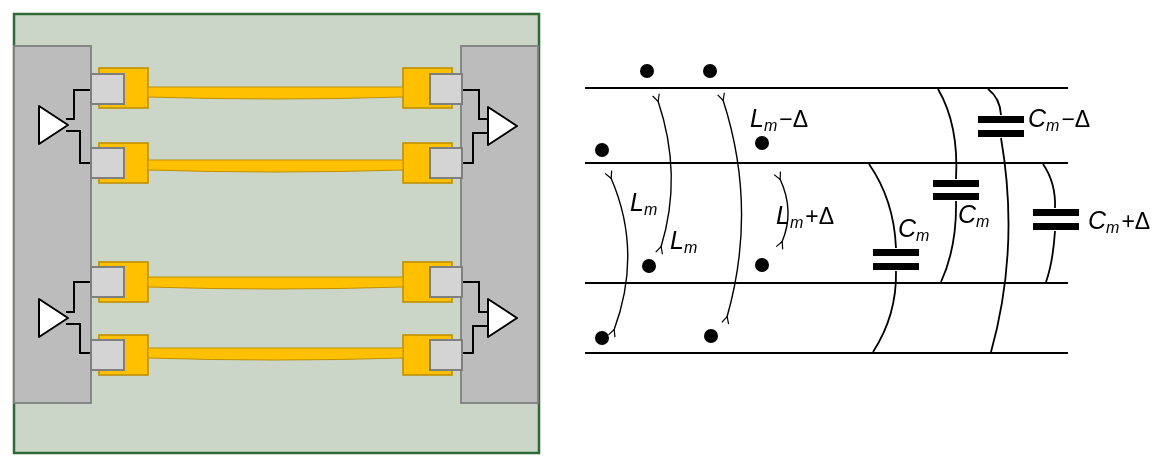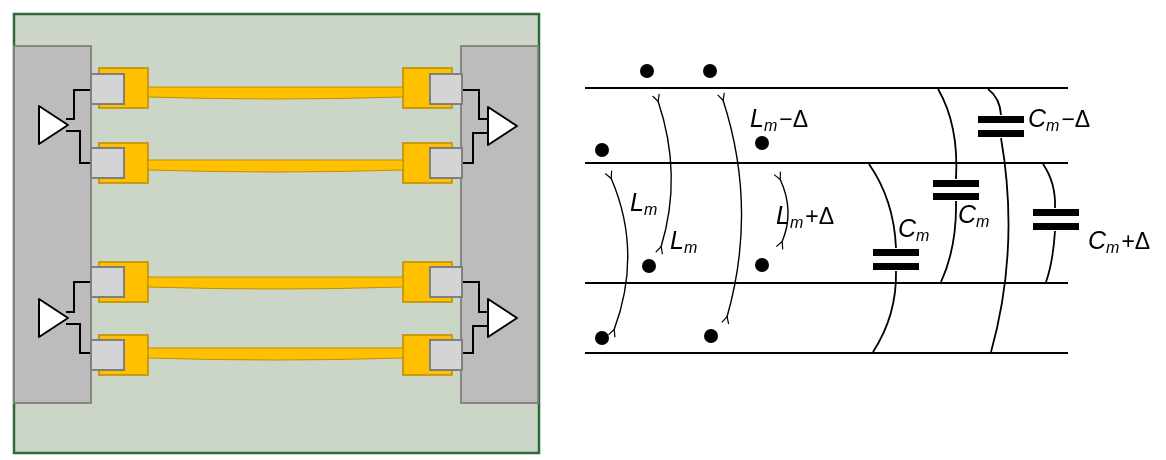--- a/index.html
+++ b/index.html
@@ -152,17 +152,17 @@
 
   <span class="dlabel" style="left:1028px;top:106px">
     <span class="base">C</span><sub>m</sub><span class="sfx">−Δ</span>
   </span>
   <span class="dlabel" style="left:958px;top:202px">
     <span class="base">C</span><sub>m</sub><span class="sfx"></span>
   </span>
   <span class="dlabel" style="left:898px;top:216px">
     <span class="base">C</span><sub>m</sub><span class="sfx"></span>
   </span>
-  <span class="dlabel" style="left:1088px;top:228px">
+  <span class="dlabel" style="left:1088px;top:208px">
     <span class="base">C</span><sub>m</sub><span class="sfx">+Δ</span>
   </span>
 
 </div>
 
 </body></html>

